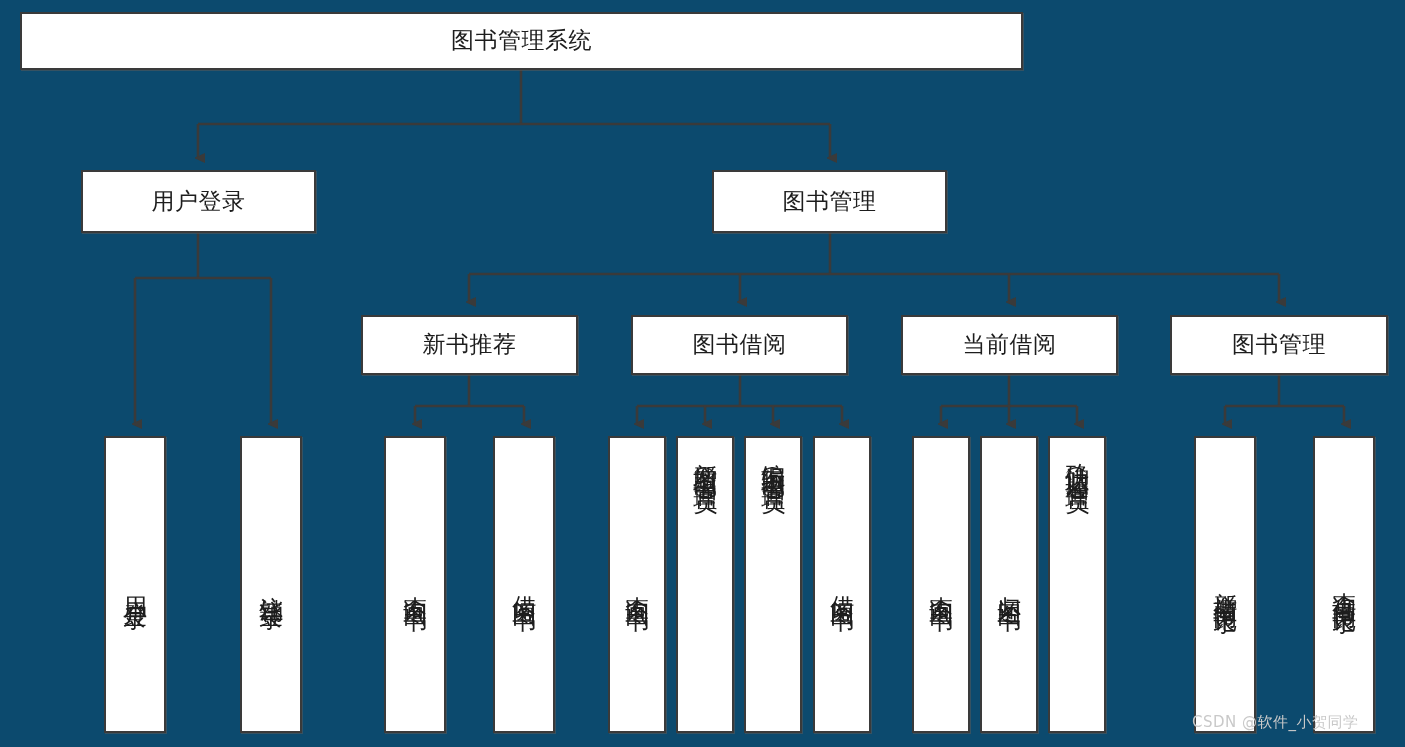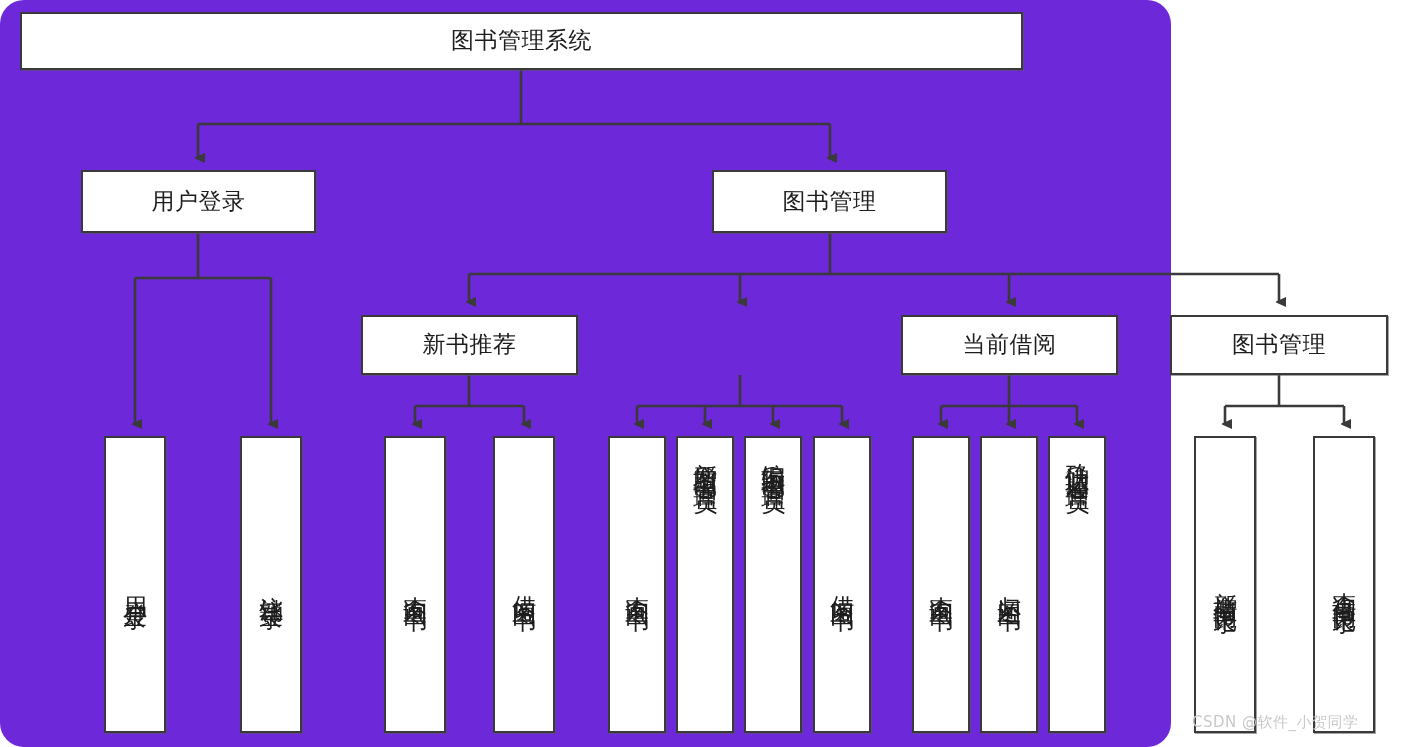--- a/index.html
+++ b/index.html
@@ -8,24 +8,23 @@
     background: #ffffff;
   }
   body {
     width: 1405px;
     height: 747px;
     font-family: "DejaVu Sans", "Liberation Sans", sans-serif;
     overflow: hidden;
   }
   #diagram-root {
     position: relative;
-    width: 1171px;
+    width: 1405px;
     height: 747px;
-    background: #6d28d9;
-    border-radius: 24px;
+    background: #0c4a6e;
   }
   svg.connectors {
     position: absolute;
     left: 0;
     top: 0;
     width: 1405px;
     height: 747px;
   }
   .node {
     position: absolute;
@@ -120,20 +119,21 @@
       <path d="M1344,406 L1344,424" marker-end="url(#arrow)"></path>
     </g>
   </svg>
 
   <div class="node horizontal" style="left:20px; top:12px; width:1003px; height:58px;">图书管理系统</div>
 
   <div class="node horizontal" style="left:81px; top:170px; width:235px; height:63px;">用户登录</div>
   <div class="node horizontal" style="left:712px; top:170px; width:235px; height:63px;font-family:Liberation Serif, serif;">图书管理</div>
 
   <div class="node horizontal" style="left:361px; top:315px; width:217px; height:60px;">新书推荐</div>
+  <div class="node horizontal" style="left:631px; top:315px; width:217px; height:60px;">图书借阅</div>
   <div class="node horizontal" style="left:901px; top:315px; width:217px; height:60px;text-align:center;">当前借阅</div>
   <div class="node horizontal" style="left:1170px; top:315px; width:218px; height:60px;">图书管理</div>
 
   <div class="node vertical centered" style="left:104px; top:436px; width:62px; height:297px;">用户登录</div>
   <div class="node vertical centered" style="left:240px; top:436px; width:62px; height:297px;">注销登录</div>
 
   <div class="node vertical centered" style="left:384px; top:436px; width:62px; height:297px;">查询图书</div>
   <div class="node vertical centered" style="left:493px; top:436px; width:62px; height:297px;">借阅图书</div>
 
   <div class="node vertical centered" style="left:608px; top:436px; width:58px; height:297px;">查询图书</div>

